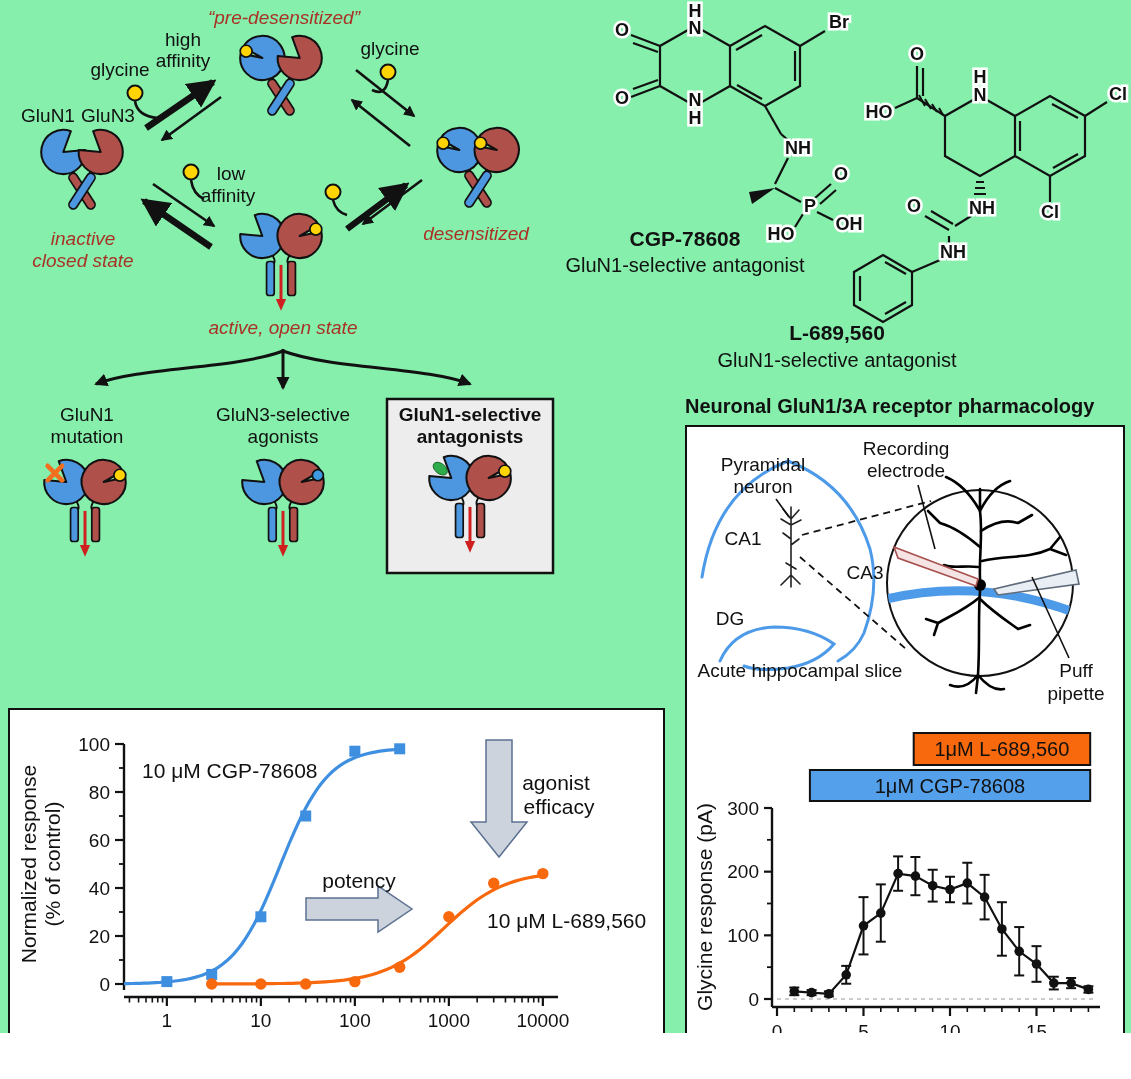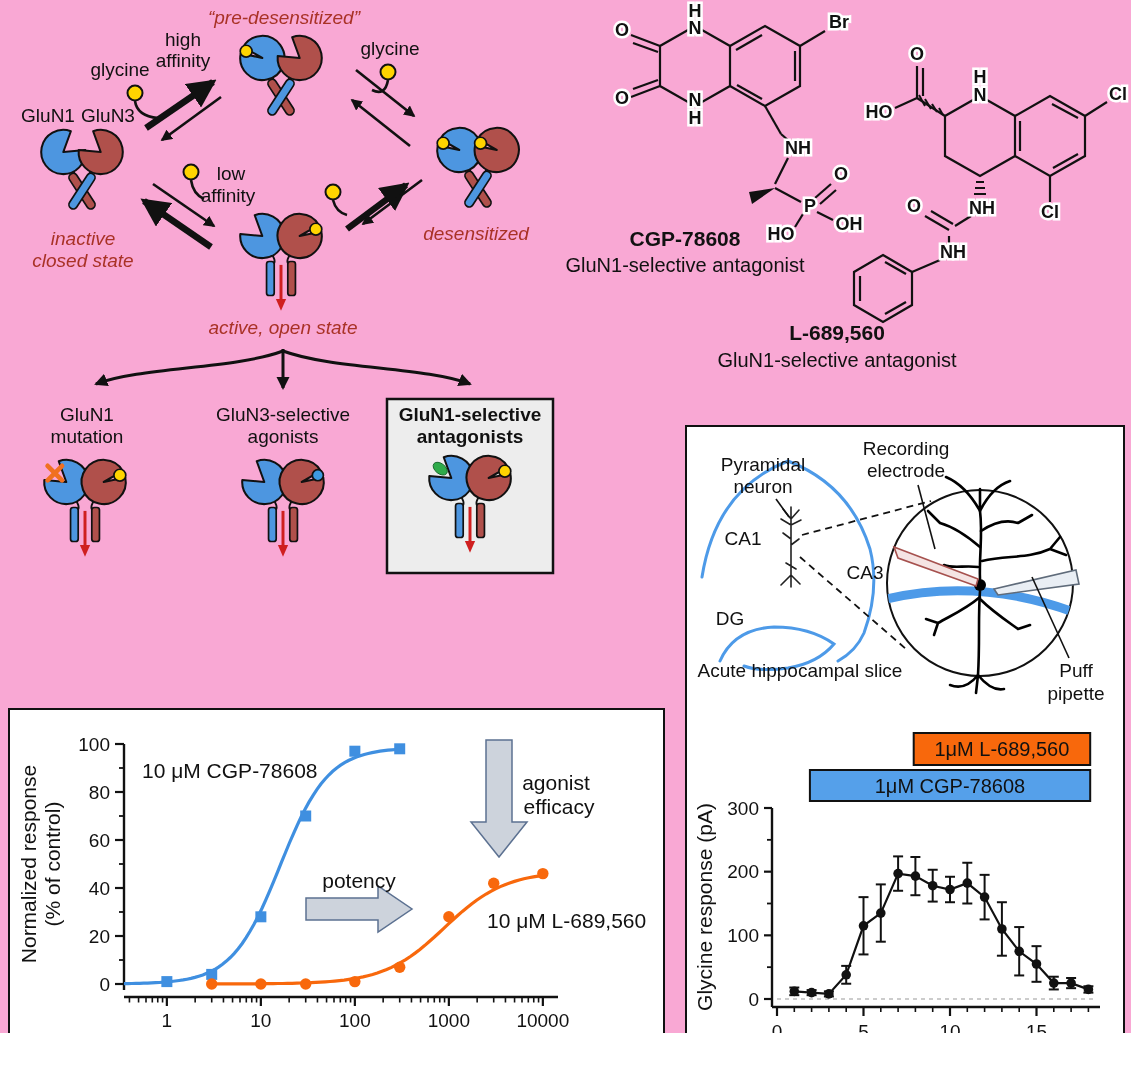--- a/index.html
+++ b/index.html
@@ -1,17 +1,17 @@
 <!DOCTYPE html>
 <html><head>
 <meta charset="utf-8">
 <style>
   html,body{margin:0;padding:0;background:#fff;}
   body{font-family:"Liberation Sans", sans-serif;}
-  #canvas{position:relative;width:1131px;height:1033px;background:#f9a8d4;overflow:hidden;}
+  #canvas{position:relative;width:1131px;height:1033px;background:#86efac;overflow:hidden;}
   .panel{position:absolute;border:2.5px solid #111;box-sizing:border-box;background:#fff;}
   .panel-title{position:absolute;font-weight:bold;font-size:20px;color:#111;white-space:nowrap;}
   svg{position:absolute;overflow:visible;}
   svg text{font-family:"Liberation Sans", sans-serif;fill:#111;}
   .statelbl{font-style:italic;fill:#a93226;font-size:19px;}
   .plain{font-size:19px;}
   .atom{font-size:18px;paint-order:stroke;stroke:#fff;stroke-width:5px;font-weight:bold;}
   .chem-name{font-size:21px;font-weight:bold;}
   .chem-role{font-size:20px;}
 </style>
@@ -407,20 +407,21 @@
       <polygon points="296,188 368,188 368,176 402,199 368,222 368,210 296,210" fill="#cdd3dc" stroke="#5c7191" stroke-width="1.5"></polygon>
       <text x="349" y="178" font-size="21" text-anchor="middle">potency</text>
       <polygon points="476,30 502,30 502,112 517,112 489,147 461,112 476,112" fill="#cdd3dc" stroke="#5c7191" stroke-width="1.5"></polygon>
       <text x="546" y="80" font-size="21" text-anchor="middle">agonist</text>
       <text x="549" y="104" font-size="21" text-anchor="middle">efficacy</text>
       <text x="331" y="344" font-size="21" text-anchor="middle">[glycine] (μM)</text>
       <text transform="translate(26,154) rotate(-90)" font-size="21" text-anchor="middle">Normalized response</text>
       <text transform="translate(50,154) rotate(-90)" font-size="21" text-anchor="middle">(% of control)</text>
     </svg>
 
+  <div class="panel-title" style="left:685px;top:395px">Neuronal GluN1/3A receptor pharmacology</div>
   <div class="panel" style="left:685px;top:425px;width:440px;height:650px"></div>
 
   <svg id="slice-svg" style="left:688px;top:427px" width="436" height="298" viewBox="0 0 436 298">
     <defs>
         <clipPath id="magclip">
           <circle cx="292" cy="156" r="93"></circle>
         </clipPath>
       </defs>
     <g stroke="#4d9ae8" stroke-width="3" fill="none" stroke-linecap="round">
       <path d="M14,150 Q28,62 100,34 Q162,58 182,122 Q192,162 176,206 Q168,224 150,234"></path>

